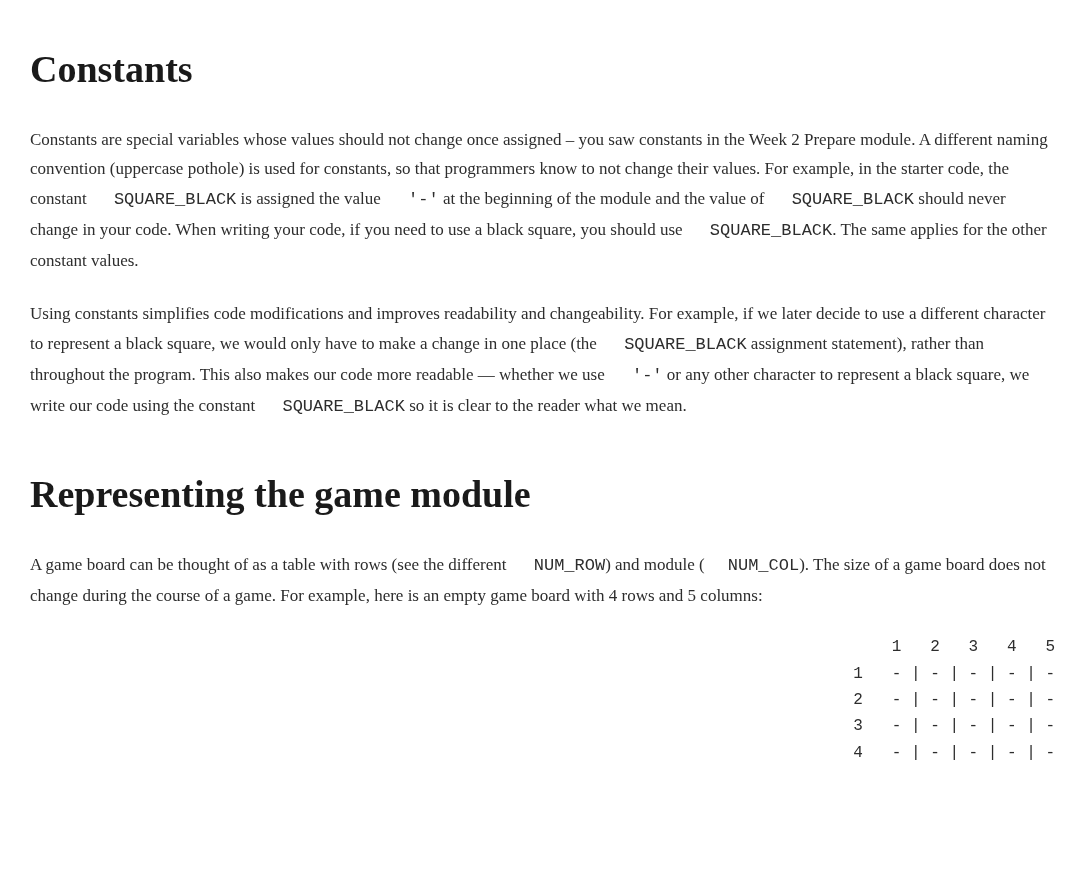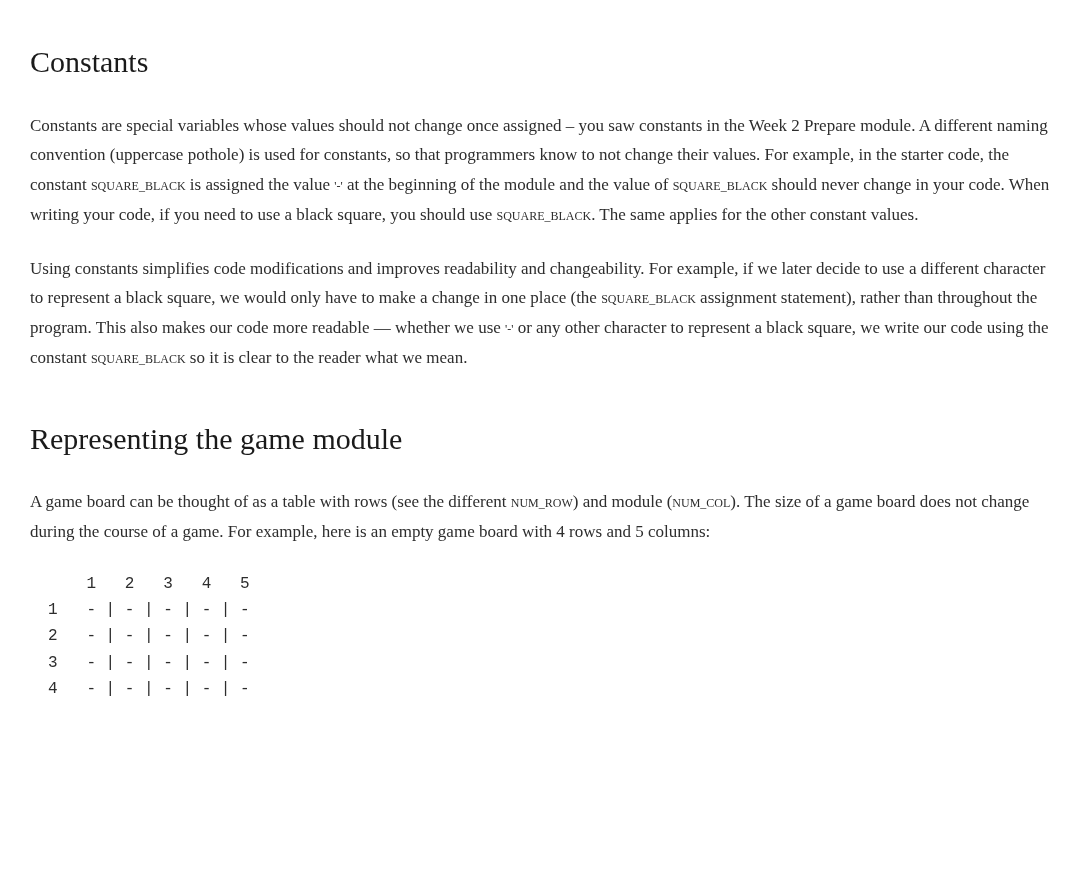--- a/index.html
+++ b/index.html
@@ -7,42 +7,44 @@
       color: #2d2d2d;
       background: #ffffff;
       max-width: 1085px;
       margin: 0;
       padding: 28px 30px 30px 30px;
       line-height: 1.75;
       font-size: 17px;
     }
     h2 {
       font-family: Georgia, 'Times New Roman', serif;
-      font-weight: normal;
-      font-size: 30px;
+      font-weight: bold;
+      font-size: 38px;
       margin-top: 8px;
       margin-bottom: 22px;
       color: #1a1a1a;
     }
     h2.second {
       margin-top: 40px;
     }
     p {
       margin: 0 0 24px 0;
     }
     code {
-      font-family: Liberation Serif, serif;
-      font-size: 12px;
+      font-family: Liberation Mono, monospace;
+      font-size: 17px;
+      margin-left: 23px;
     }
     pre {
       font-family: Consolas, 'Courier New', monospace;
       font-size: 16px;
       line-height: 1.65;
       margin: 0 0 0 18px;
       white-space: pre;
+      text-align: right;
     }
   </style>
 </head>
 <body>
 
 <h2>Constants</h2>
 
 <p>
   <span>Constants are special variables whose values should not change once assigned – you saw constants in the Week 2 Prepare module. A different naming convention (uppercase pothole) is used for constants, so that programmers know to not change their values. For example, in the starter code, the constant </span><code>SQUARE_BLACK</code><span> is assigned the value </span><code>'-'</code><span> at the beginning of the module and the value of </span><code>SQUARE_BLACK</code><span> should never change in your code. When writing your code, if you need to use a black square, you should use </span><code>SQUARE_BLACK</code><span>. The same applies for the other constant values.</span>
 </p>

